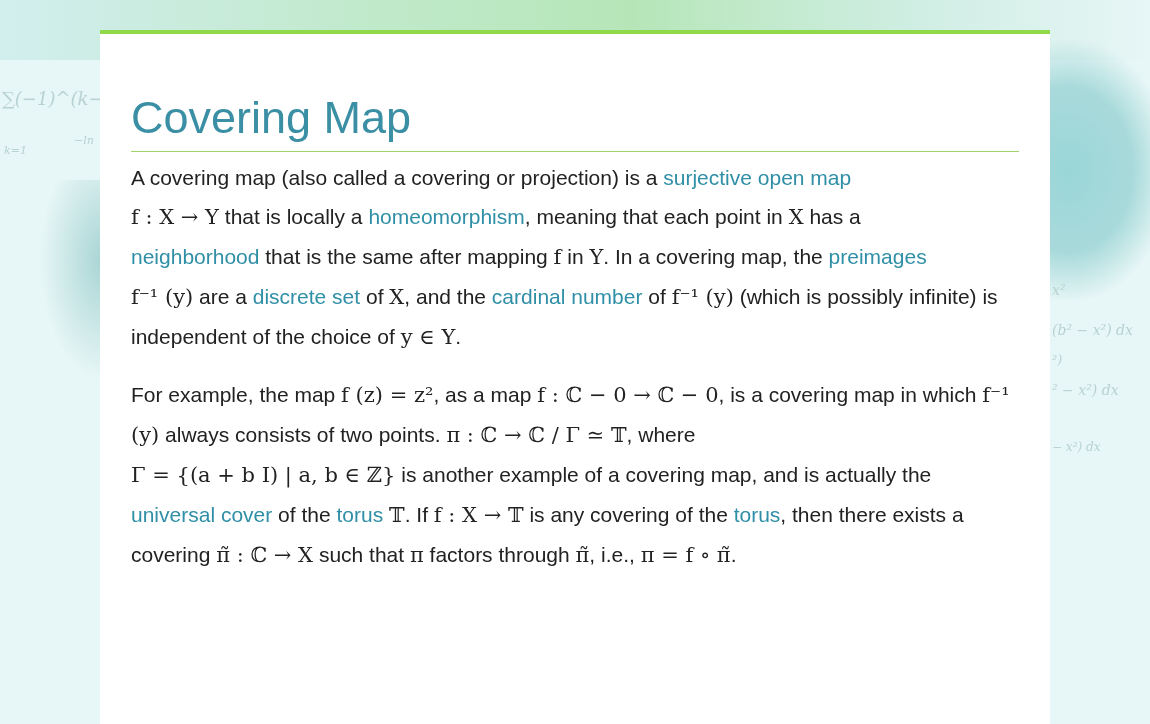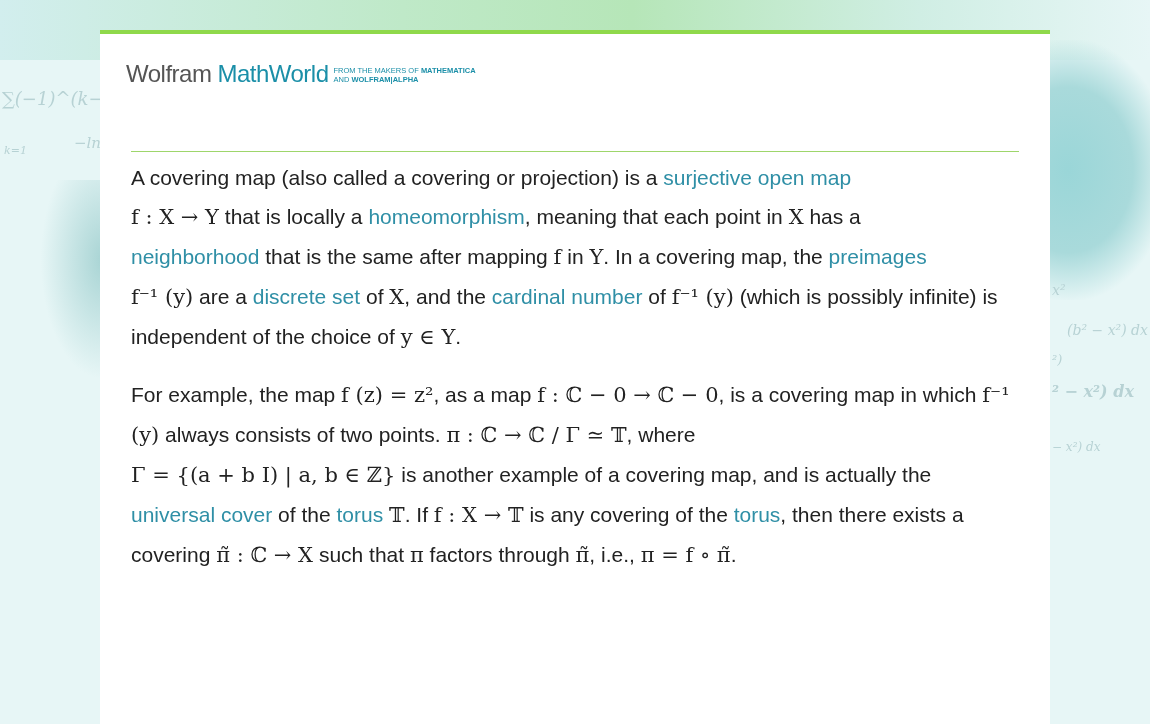--- a/index.html
+++ b/index.html
@@ -49,38 +49,31 @@
   .mr { font-family:"DejaVu Serif", serif; font-size:21px; }
 </style>
 </head>
 <body>
 
 <div class="bg-top"></div>
 <div class="bg-blob-right"></div>
 <div class="bg-blob-left"></div>
 <div class="bg-formula" style="left:2px;top:88px;font-size:18px;">∑(−1)^(k−1)</div>
 <div class="bg-formula" style="left:4px;top:144px;font-size:11px;">k=1</div>
-<div class="bg-formula" style="left:74px;top:134px;font-size:15px;">−ln</div>
+<div class="bg-formula" style="left:74px;top:134px;font-size:11px;">−ln</div>
 <div class="bg-formula" style="left:1052px;top:282px;font-size:14px;">x²</div>
-<div class="bg-formula" style="left:1052px;top:322px;font-size:14px;margin-left:15px;">(b² − x²)  dx</div>
+<div class="bg-formula" style="left:1052px;top:322px;font-size:14px;">(b² − x²)  dx</div>
 <div class="bg-formula" style="left:1052px;top:352px;font-size:13px;">²)</div>
-<div class="bg-formula" style="left:1052px;top:382px;font-size:16px;font-weight:bold;">² − x²)  dx</div>
+<div class="bg-formula" style="left:1052px;top:382px;font-size:14px;">² − x²)  dx</div>
 <div class="bg-formula" style="left:1052px;top:440px;font-size:12px;">− x²)  dx</div>
 <div class="bg-formula" style="left:992px;top:488px;font-size:12px;margin-top:8px;">x²)  dx</div>
 
 <div class="card">
-  <div class="logo">
-    <span class="logo-wolfram">Wolfram</span>
-    <span class="logo-mw">MathWorld</span>
-    <span class="logo-tag">
-      <span><span>FROM THE MAKERS OF </span><b>MATHEMATICA</b></span><br>
-      <span><span>AND </span><b>WOLFRAM|ALPHA</b></span>
-    </span>
-  </div>
 
+  <h1 class="title">Covering Map</h1>
   <div class="rule"></div>
 
   <div class="body">
     <p><span>A covering map (also called a covering or projection) is a </span><a href="#">surjective open map</a><br><span class="m">f : X → Y</span><span> that is locally a </span><a href="#">homeomorphism</a><span>, meaning that each point in </span><span class="m">X</span><span> has a </span><br><a href="#">neighborhood</a><span> that is the same after mapping </span><span class="m">f</span><span> in </span><span class="m">Y</span><span>. In a covering map, the </span><a href="#">preimages</a><br><span class="m">f⁻¹ (y)</span><span> are a </span><a href="#">discrete set</a><span> of </span><span class="m">X</span><span>, and the </span><a href="#">cardinal number</a><span> of </span><span class="m">f⁻¹ (y)</span><span> (which is possibly infinite) is independent of the choice of </span><span class="m">y ∈ Y</span><span>.</span></p>
 
     <p><span>For example, the map </span><span class="m">f (z) = z²</span><span>, as a map </span><span class="m">f : ℂ − 0 → ℂ − 0</span><span>, is a covering map in which </span><span class="m">f⁻¹ (y)</span><span> always consists of two points. </span><span class="m">π : ℂ → ℂ / Γ ≃ 𝕋</span><span>, where </span><br><span class="m">Γ = {(a + b I) | a, b ∈ ℤ}</span><span> is another example of a covering map, and is actually the </span><br><a href="#">universal cover</a><span> of the </span><a href="#">torus</a><span> </span><span class="mr">𝕋</span><span>. If </span><span class="m">f : X → 𝕋</span><span> is any covering of the </span><a href="#">torus</a><span>, then there exists a covering </span><span class="m">π̃ : ℂ → X</span><span> such that </span><span class="m">π</span><span> factors through </span><span class="m">π̃</span><span>, i.e., </span><span class="m">π = f ∘ π̃</span><span>.</span></p>
 
   </div>
 </div>
 

